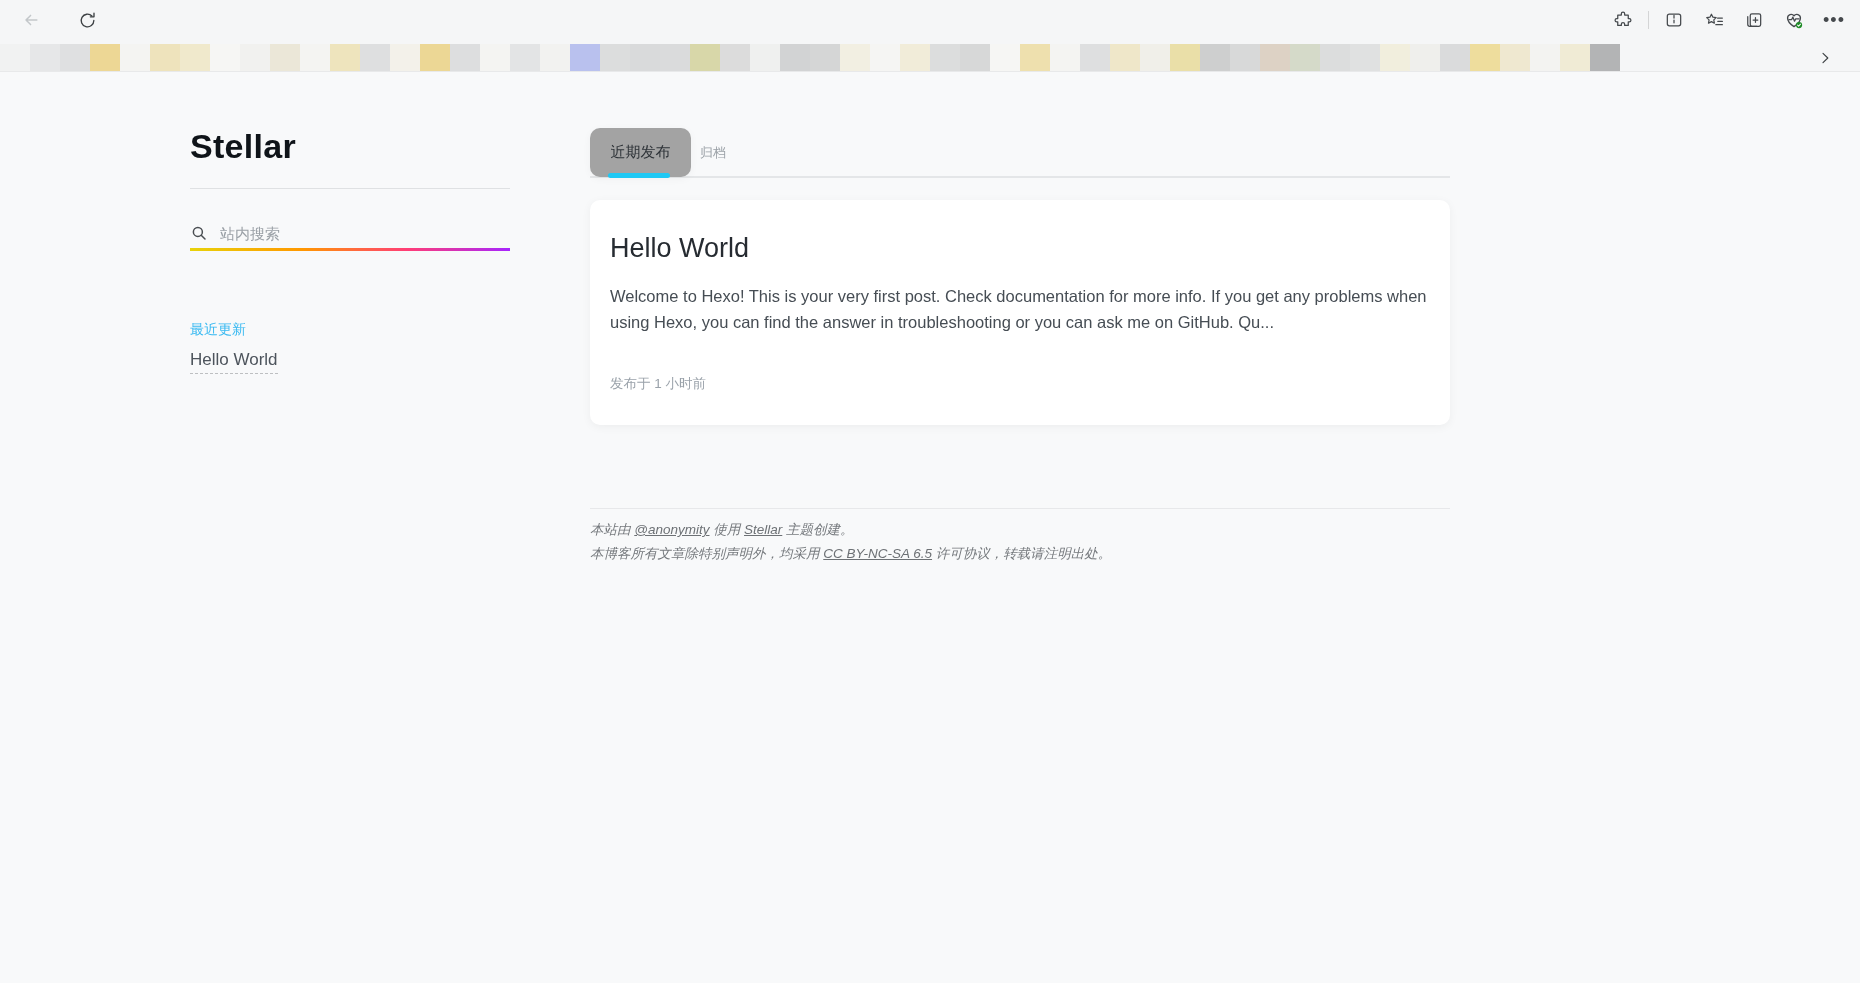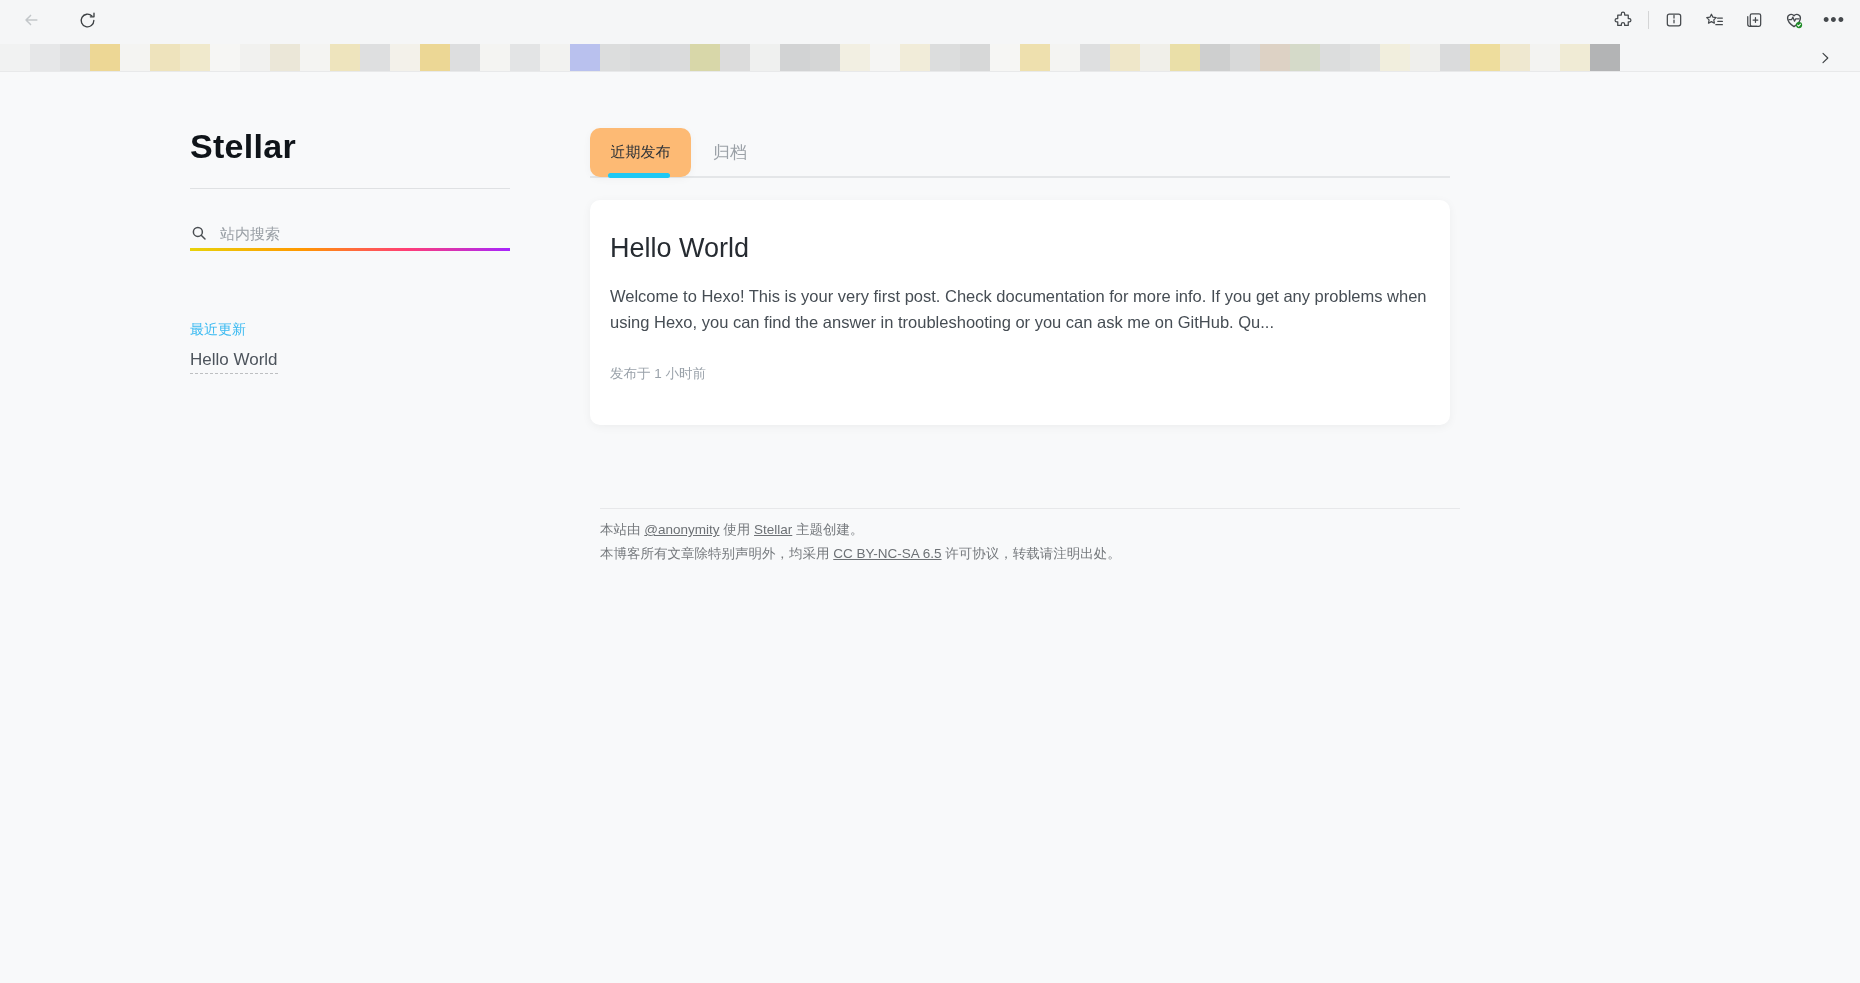--- a/index.html
+++ b/index.html
@@ -39,32 +39,32 @@
   .side-divider { position:absolute; top:116px; left:0; width:320px; height:1px; background:#dfe1e3; }
   .search-box { position:absolute; top:146px; left:0; width:320px; height:33px; display:flex; align-items:center;
     border-bottom:3px solid transparent;
     border-image:linear-gradient(90deg,#e8d30a 0%,#ff9800 35%,#ff3d77 68%,#a625ff 100%) 1; }
   .search-box input { border:0; outline:none; background:transparent; font-size:15px; color:#333; width:260px; margin-left:10px; font-family:"Liberation Sans",sans-serif; }
   .search-box input::placeholder { color:#9aa0a6; }
   .recent-label { position:absolute; top:249px; left:0; font-size:14px; color:#38b9f1; }
   .recent-link { position:absolute; top:278px; left:0; font-size:17px; color:#4d545c; text-decoration:none; border-bottom:1px dashed #bdbfc1; padding-bottom:3px; cursor:pointer; }
   
   .main { position:absolute; left:590px; top:72px; width:860px; height:900px; }
-  .tab-active { position:absolute; left:0; top:56px; width:101px; height:49px; background:#fdba74; border-radius:10px;
+  .tab-active { position:absolute; left:0; top:56px; width:101px; height:49px; background:#a3a3a3; border-radius:10px;
     box-shadow:0 2px 8px rgba(0,0,0,.04); display:flex; align-items:center; justify-content:center;
     font-size:15px; color:#2e3338; cursor:pointer; z-index:2; }
-  .tab-inactive { position:absolute; left:123px; top:56px; height:49px; display:flex; align-items:center; font-size:17px; color:#9ba1a7; cursor:pointer; }
+  .tab-inactive { position:absolute; left:110px; top:56px; height:49px; display:flex; align-items:center; font-size:13px; color:#9ba1a7; cursor:pointer; }
   .strip-line { position:absolute; top:104px; left:0; width:860px; height:2px; background:#e4e6e8; }
   .indicator { position:absolute; top:101px; left:18px; width:62px; height:5px; border-radius:3px; background:#1ec8f4; z-index:3; }
   .post-card { position:absolute; top:128px; left:0; width:860px; min-height:225px; background:#ffffff; border-radius:10px;
     box-shadow:0 2px 10px rgba(0,0,0,.05); padding:30px 20px 28px; cursor:pointer; }
   .post-title { margin:0; font-size:27px; line-height:36px; font-weight:500; color:#262b31; }
   .post-excerpt { margin:18px 0 0; font-size:16.5px; line-height:25.5px; color:#464d54; }
-  .post-meta { margin:30px 0 0; font-size:13.5px; color:#9aa2aa; }
-  .site-footer { position:absolute; top:436px; left:10px; width:860px; }
+  .post-meta { margin:40px 0 0; font-size:13.5px; color:#9aa2aa; }
+  .site-footer { position:absolute; top:436px; left:0; width:860px;font-style:italic; }
   .footer-divider { width:860px; height:1px; background:#e7e8ea; }
   .footer-line { font-size:13.5px; color:#75797d; line-height:24px; margin:0; }
   .footer-line:first-of-type { margin-top:9px; }
   .site-footer a { color:#6d7175; text-decoration:underline; cursor:pointer; }
   svg { display:block; }
 </style>
 </head>
 <body>
 
 <div class="chrome">

